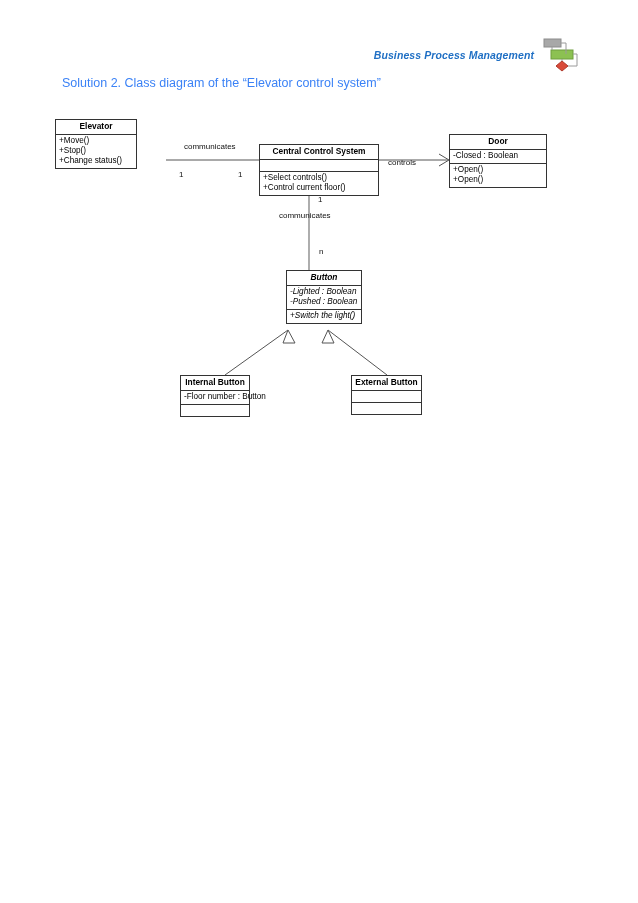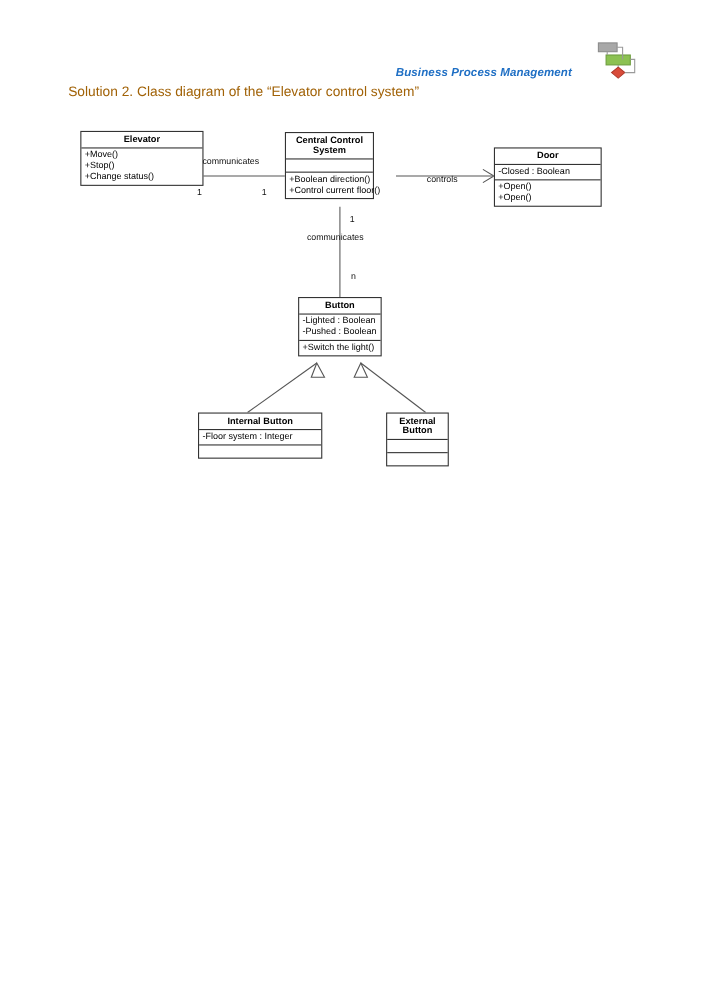--- a/index.html
+++ b/index.html
@@ -14,22 +14,22 @@
     font-family: "Liberation Sans", sans-serif;
     overflow: hidden;
   }
 
   
   #page-header {
     position: absolute;
     top: 38px;
     right: 58px;
     display: flex;
-    align-items: flex-end;
-    gap: 22px;
+    align-items: center;
+    gap: 8px;
   }
   #brand-text {
     font-size: 10.5px;
     font-weight: bold;
     font-style: italic;
     color: #1F6FC4;
     letter-spacing: 0.1px;
     white-space: nowrap;
   }
   #brand-logo {
@@ -37,21 +37,21 @@
     height: 34px;
     position: relative;
   }
 
   
   #doc-title {
     position: absolute;
     left: 62px;
     top: 76px;
     font-size: 12.5px;
-    color: #a16207;
+    color: #3b82f6;
     white-space: nowrap;
   }
 
   
   #diagram {
     position: absolute;
     left: 0;
     top: 0;
     width: 638px;
     height: 903px;
@@ -150,67 +150,67 @@
   <div class="edge-label" style="left:184px; top:142px;">communicates</div>
   <div class="edge-label" style="left:179px; top:170px;">1</div>
   <div class="edge-label" style="left:238px; top:170px;">1</div>
 
   <div class="edge-label" style="left:388px; top:142px;margin-top:16px;">controls</div>
 
   <div class="edge-label" style="left:318px; top:195px;">1</div>
   <div class="edge-label" style="left:279px; top:211px;">communicates</div>
   <div class="edge-label" style="left:319px; top:247px;">n</div>
 
-  <div class="uml-class" style="left:73px; top:119px; width:112px;">
+  <div class="uml-class" style="left:55px; top:119px; width:82px;">
     <div class="uml-name">Elevator</div>
     <div class="uml-compartment">
       <div class="uml-feature">+Move()</div>
       <div class="uml-feature">+Stop()</div>
       <div class="uml-feature">+Change status()</div>
     </div>
   </div>
 
-  <div class="uml-class" style="left:259px; top:120px; width:81px;">
+  <div class="uml-class" style="left:259px; top:144px; width:120px;">
     <div class="uml-name">Central Control System</div>
     <div class="uml-compartment empty"></div>
     <div class="uml-compartment">
-      <div class="uml-feature">+Boolean direction()</div>
+      <div class="uml-feature">+Select controls()</div>
       <div class="uml-feature">+Control current floor()</div>
     </div>
   </div>
 
   <div class="uml-class" style="left:449px; top:134px; width:98px;">
     <div class="uml-name">Door</div>
     <div class="uml-compartment">
       <div class="uml-feature">-Closed : Boolean</div>
     </div>
     <div class="uml-compartment">
       <div class="uml-feature">+Open()</div>
       <div class="uml-feature">+Open()</div>
     </div>
   </div>
 
-  <div class="uml-class" style="left:271px; top:270px; width:76px;">
+  <div class="uml-class" style="left:286px; top:270px; width:76px;font-style:italic;">
     <div class="uml-name">Button</div>
     <div class="uml-compartment">
       <div class="uml-feature">-Lighted : Boolean</div>
       <div class="uml-feature">-Pushed : Boolean</div>
     </div>
     <div class="uml-compartment">
       <div class="uml-feature">+Switch the light()</div>
     </div>
   </div>
 
-  <div class="uml-class" style="left:180px; top:375px; width:113px;">
+  <div class="uml-class" style="left:180px; top:375px; width:70px;">
     <div class="uml-name">Internal Button</div>
     <div class="uml-compartment">
-      <div class="uml-feature">-Floor system : Integer</div>
-    </div>
-    <div class="uml-compartment empty"></div>
-  </div>
-
-  <div class="uml-class" style="left:351px; top:375px; width:57px;">
+      <div class="uml-feature">-Floor number : Button</div>
+    </div>
+    <div class="uml-compartment empty"></div>
+  </div>
+
+  <div class="uml-class" style="left:351px; top:375px; width:71px;">
     <div class="uml-name">External Button</div>
     <div class="uml-compartment empty"></div>
     <div class="uml-compartment empty"></div>
   </div>
 
 </div>
 
 </body></html>

